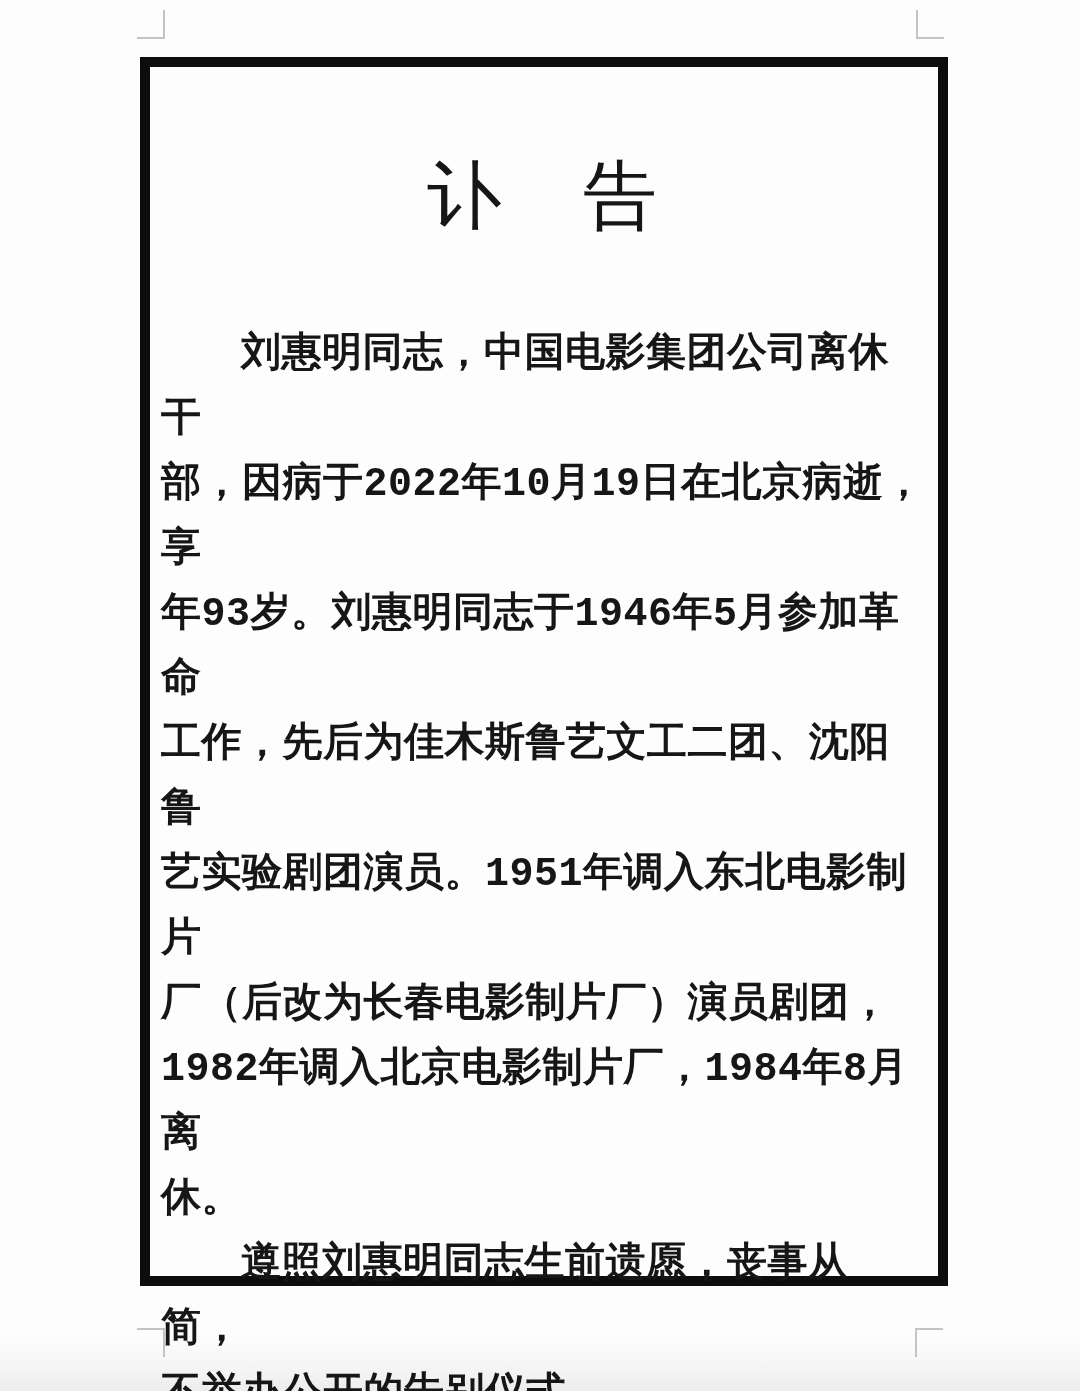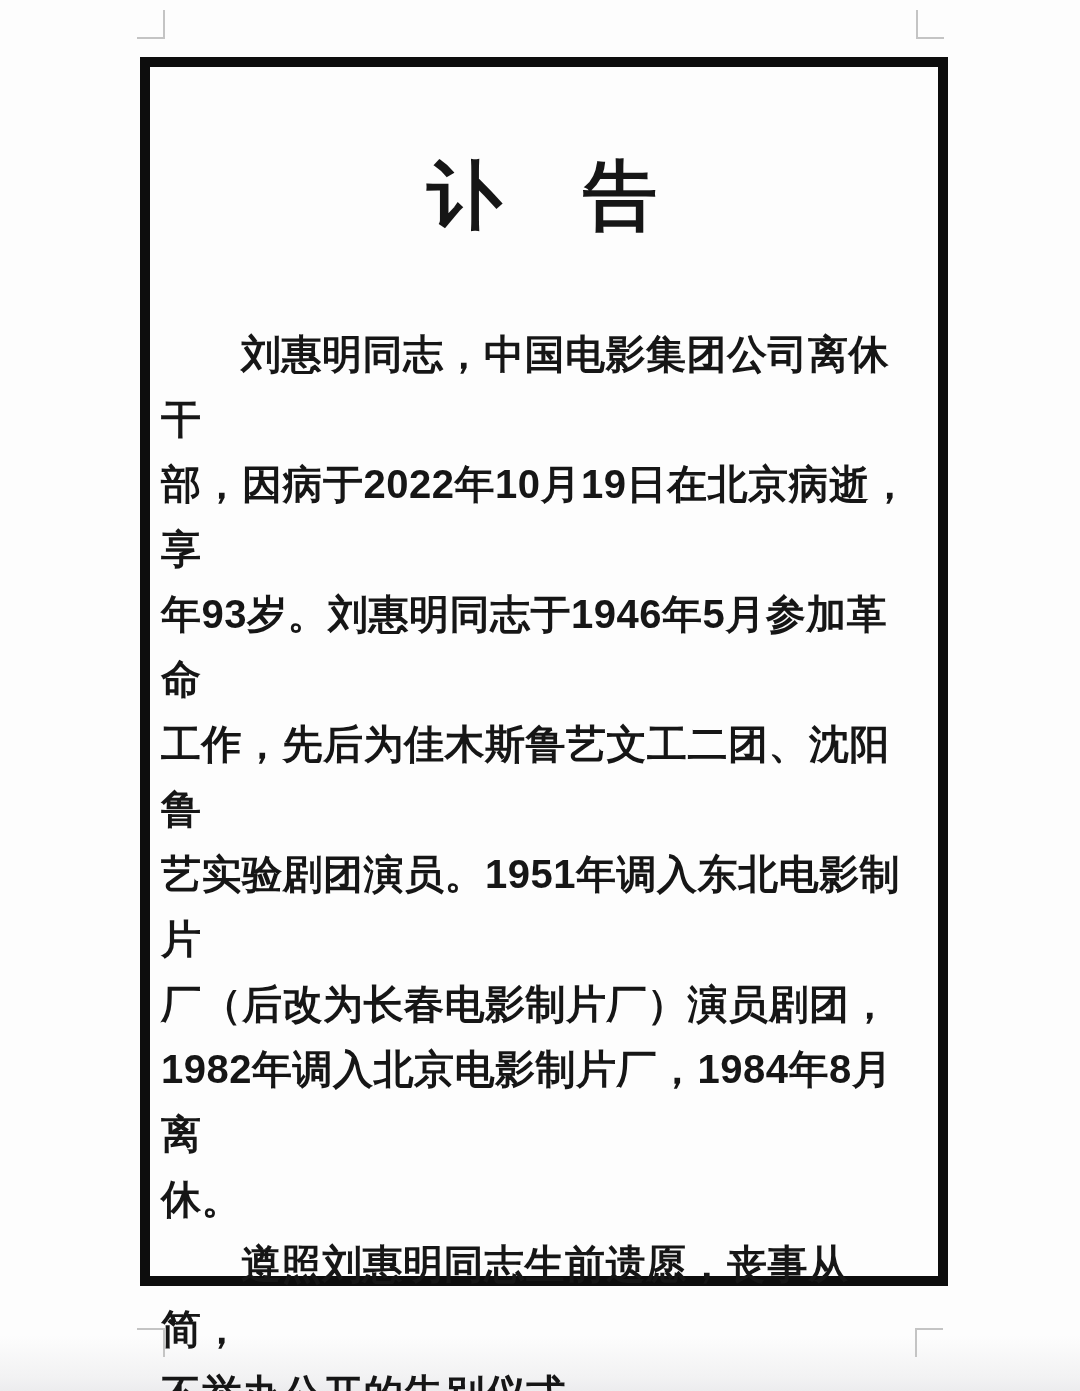--- a/index.html
+++ b/index.html
@@ -36,38 +36,39 @@
     height: 1209px;
     border: 10px solid #0d0d0d;
     box-sizing: content-box;
   }
 
   .title {
     margin-top: 88px;
     text-align: center;
     font-size: 74px;
     line-height: 82px;
-    font-weight: 700;
+    font-weight: 400;
     letter-spacing: 4px;
     white-space: pre;
   }
 
   .body-text {
     margin-top: 85px;
     padding: 0 11px;
     font-size: 40px;
     line-height: 65px;
     font-weight: 700;
     letter-spacing: 0.5px;
   }
   .body-text p {
     margin: 0;
     text-indent: 2em;
     white-space: pre-line;
     text-align: left;
+    font-family: Liberation Mono, monospace;
   }
 </style>
 </head>
 <body>
 
 <div class="mark tl"></div>
 <div class="mark tr"></div>
 <div class="mark bl"></div>
 <div class="mark br"></div>
 

